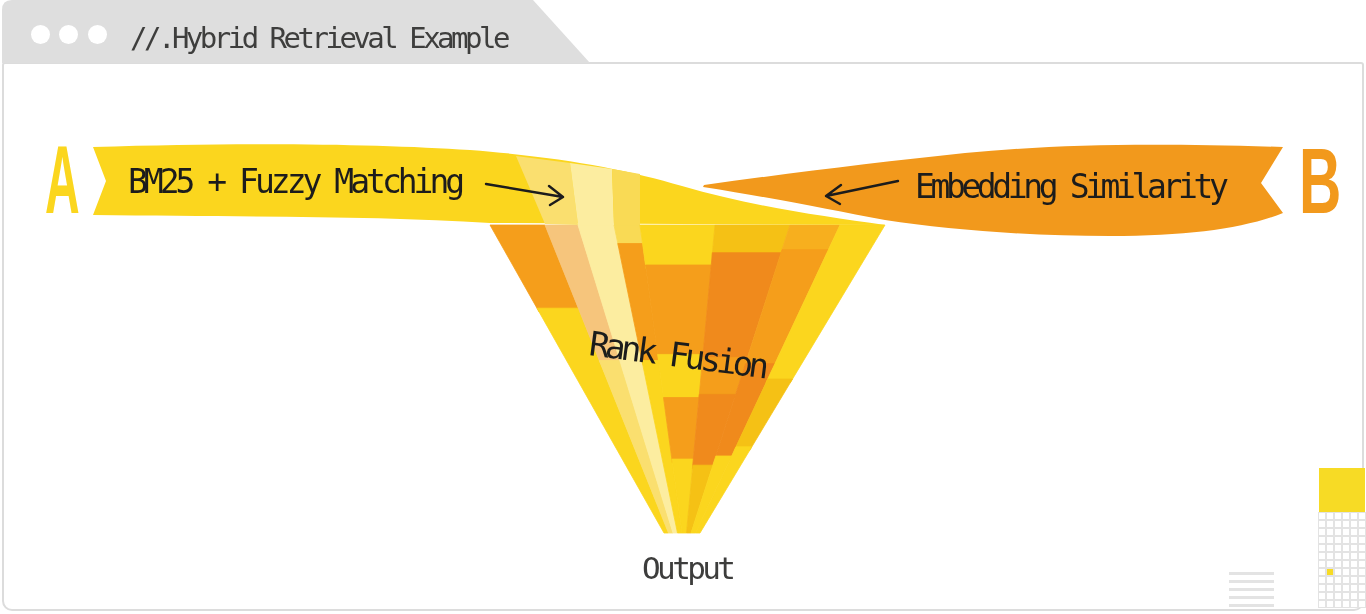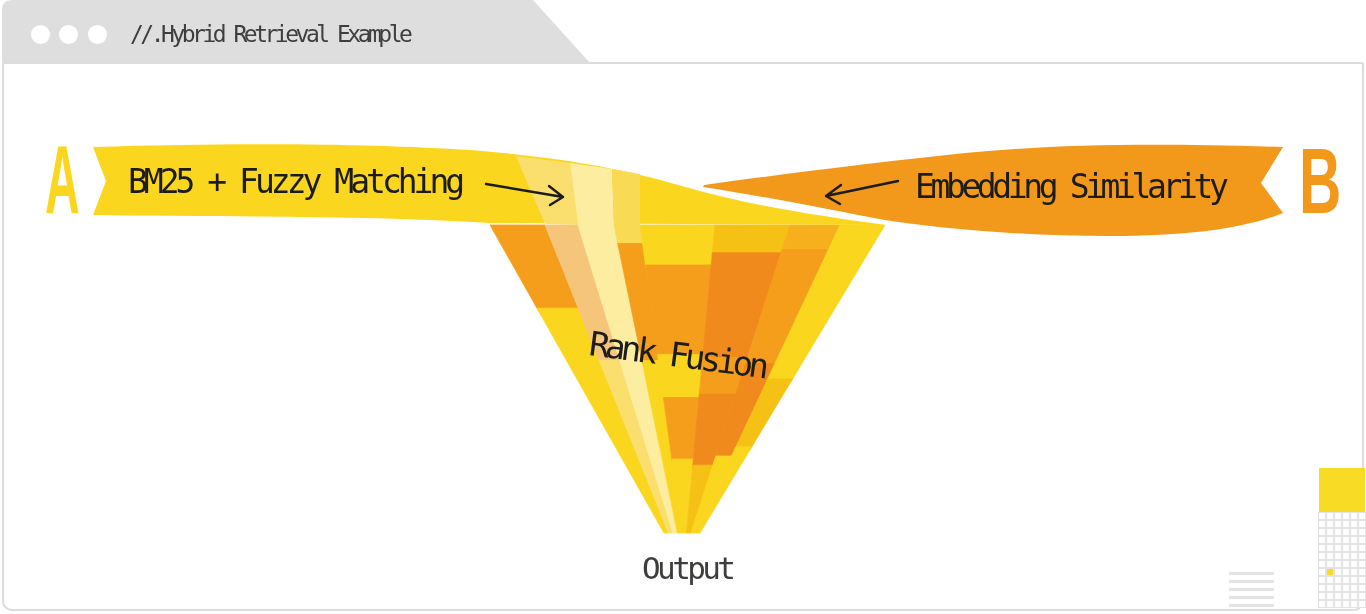--- a/index.html
+++ b/index.html
@@ -5,21 +5,21 @@
   html,body{margin:0;padding:0;background:#fff;width:1366px;height:614px;overflow:hidden;
             font-family:"DejaVu Sans Mono", monospace;}
   .stage{position:relative;width:1366px;height:614px;}
 
   
   .window{position:absolute;left:2px;right:2px;top:62px;bottom:3px;background:#fff;
           border:2px solid var(--window-border);border-radius:3px 3px 10px 10px;}
   .tab{position:absolute;left:2px;top:0;width:588px;height:63px;background:var(--tab-bg);
        clip-path:path("M 10 0 L 531 0 L 588 63 L 0 63 L 0 10 Q 0 0 10 0 Z");}
   .dot{position:absolute;top:25px;width:19px;height:19px;border-radius:50%;background:#fff;}
-  .tab-title{position:absolute;left:128px;top:21px;font-size:23px;letter-spacing:-3.5px;
+  .tab-title{position:absolute;left:128px;top:21px;font-size:29px;letter-spacing:-3.5px;
              font-weight:500;color:var(--title-ink);white-space:pre;}
 
   
   svg.diagram{position:absolute;left:0;top:0;width:1366px;height:614px;}
   .mono-label{font-family:"DejaVu Sans Mono",monospace;font-size:33px;letter-spacing:-4px;
               font-weight:500;fill:var(--ink);}
   .mono-label-b{font-family:"DejaVu Sans Mono",monospace;font-size:33px;letter-spacing:-4.4px;
               font-weight:500;fill:var(--ink);}
   .fusion-label{font-family:"DejaVu Sans Mono",monospace;font-size:34px;letter-spacing:-4.4px;
               font-weight:500;fill:var(--ink);}

